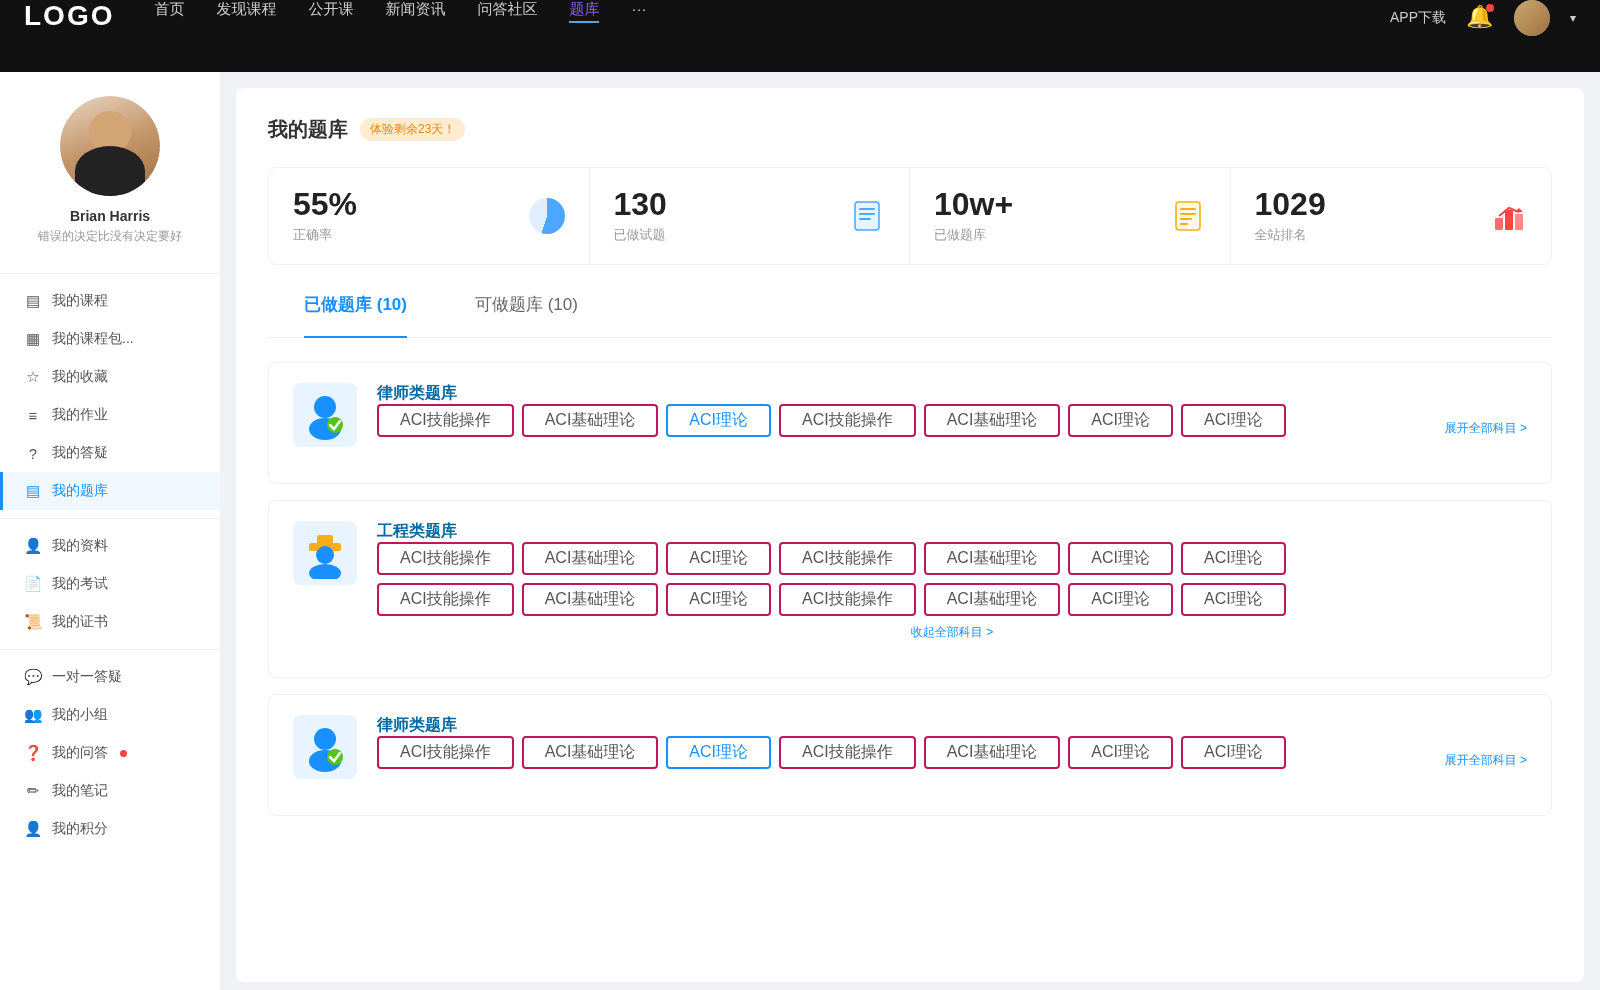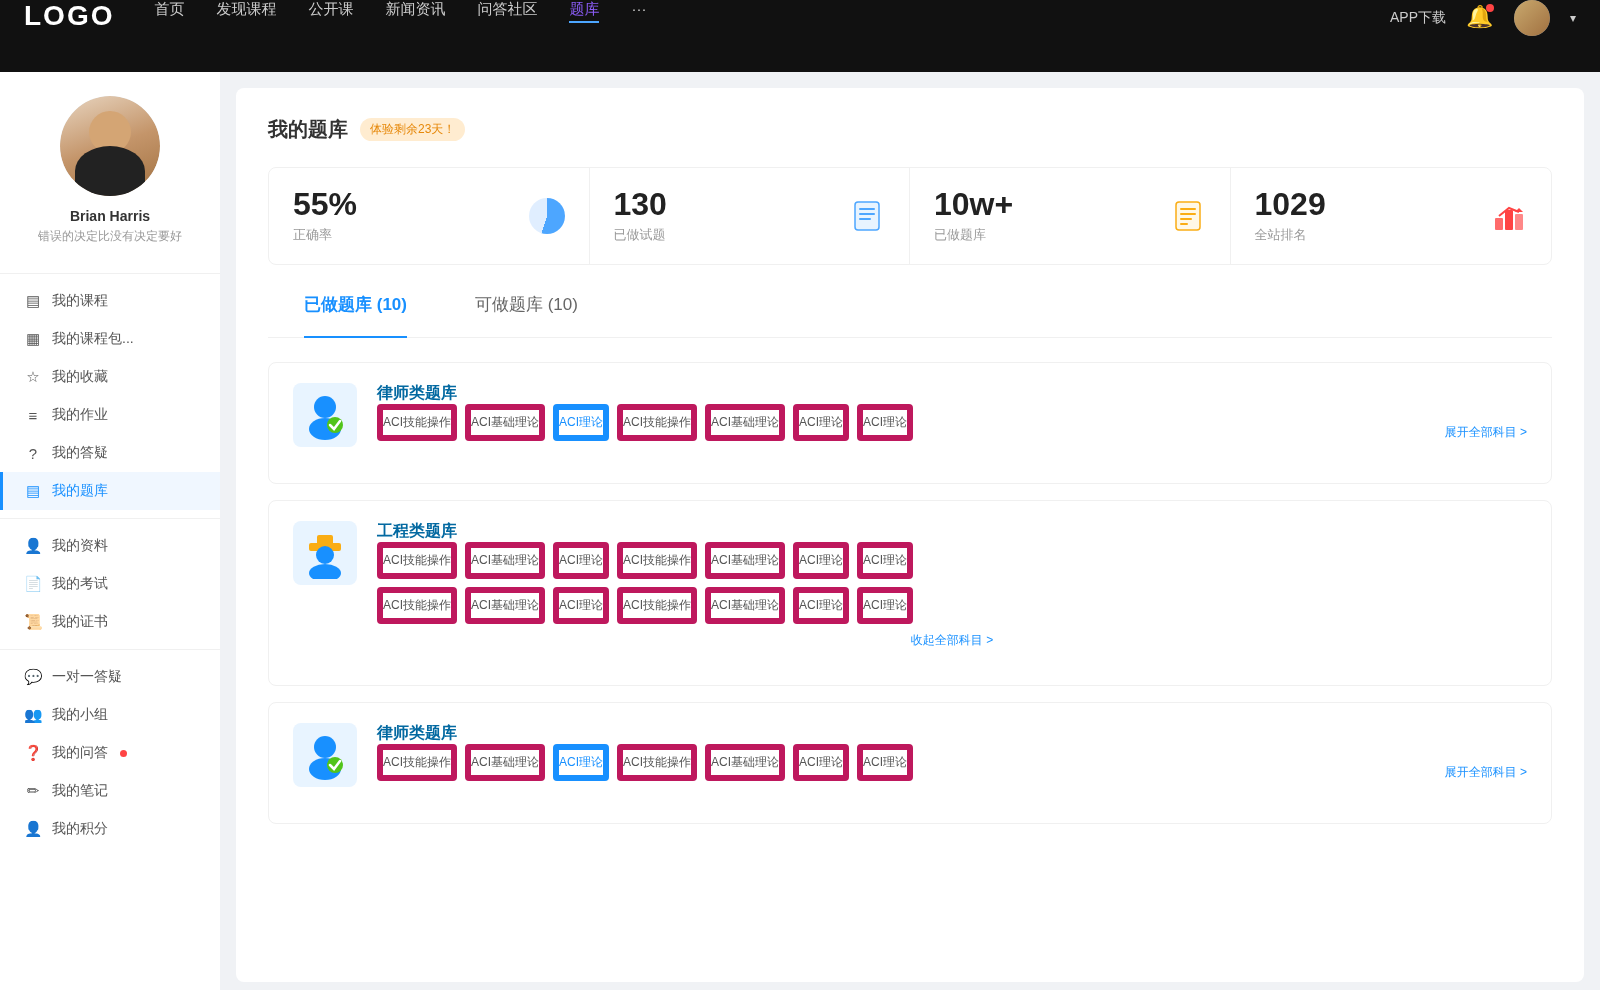--- a/index.html
+++ b/index.html
@@ -321,24 +321,24 @@
       justify-content: center;
       flex-shrink: 0;
     }
 
     .qbank-title {
       font-size: 16px;
       font-weight: 600;
       color: #0369a1;
     }
     .tag {
-      padding: 4px 0;
+      padding: 4px 21px;
       border-radius: 4px;
-      font-size: 12px;
-      border: 6px solid #be185d;
+      font-size: 16px;
+      border: 2px solid #be185d;
       color: #555;
       cursor: pointer;
       white-space: nowrap;
     }
     .tag.active-tag {
       border-color: #1890ff;
       color: #1890ff;
       background: #fff;
     }
     .expand-link {

